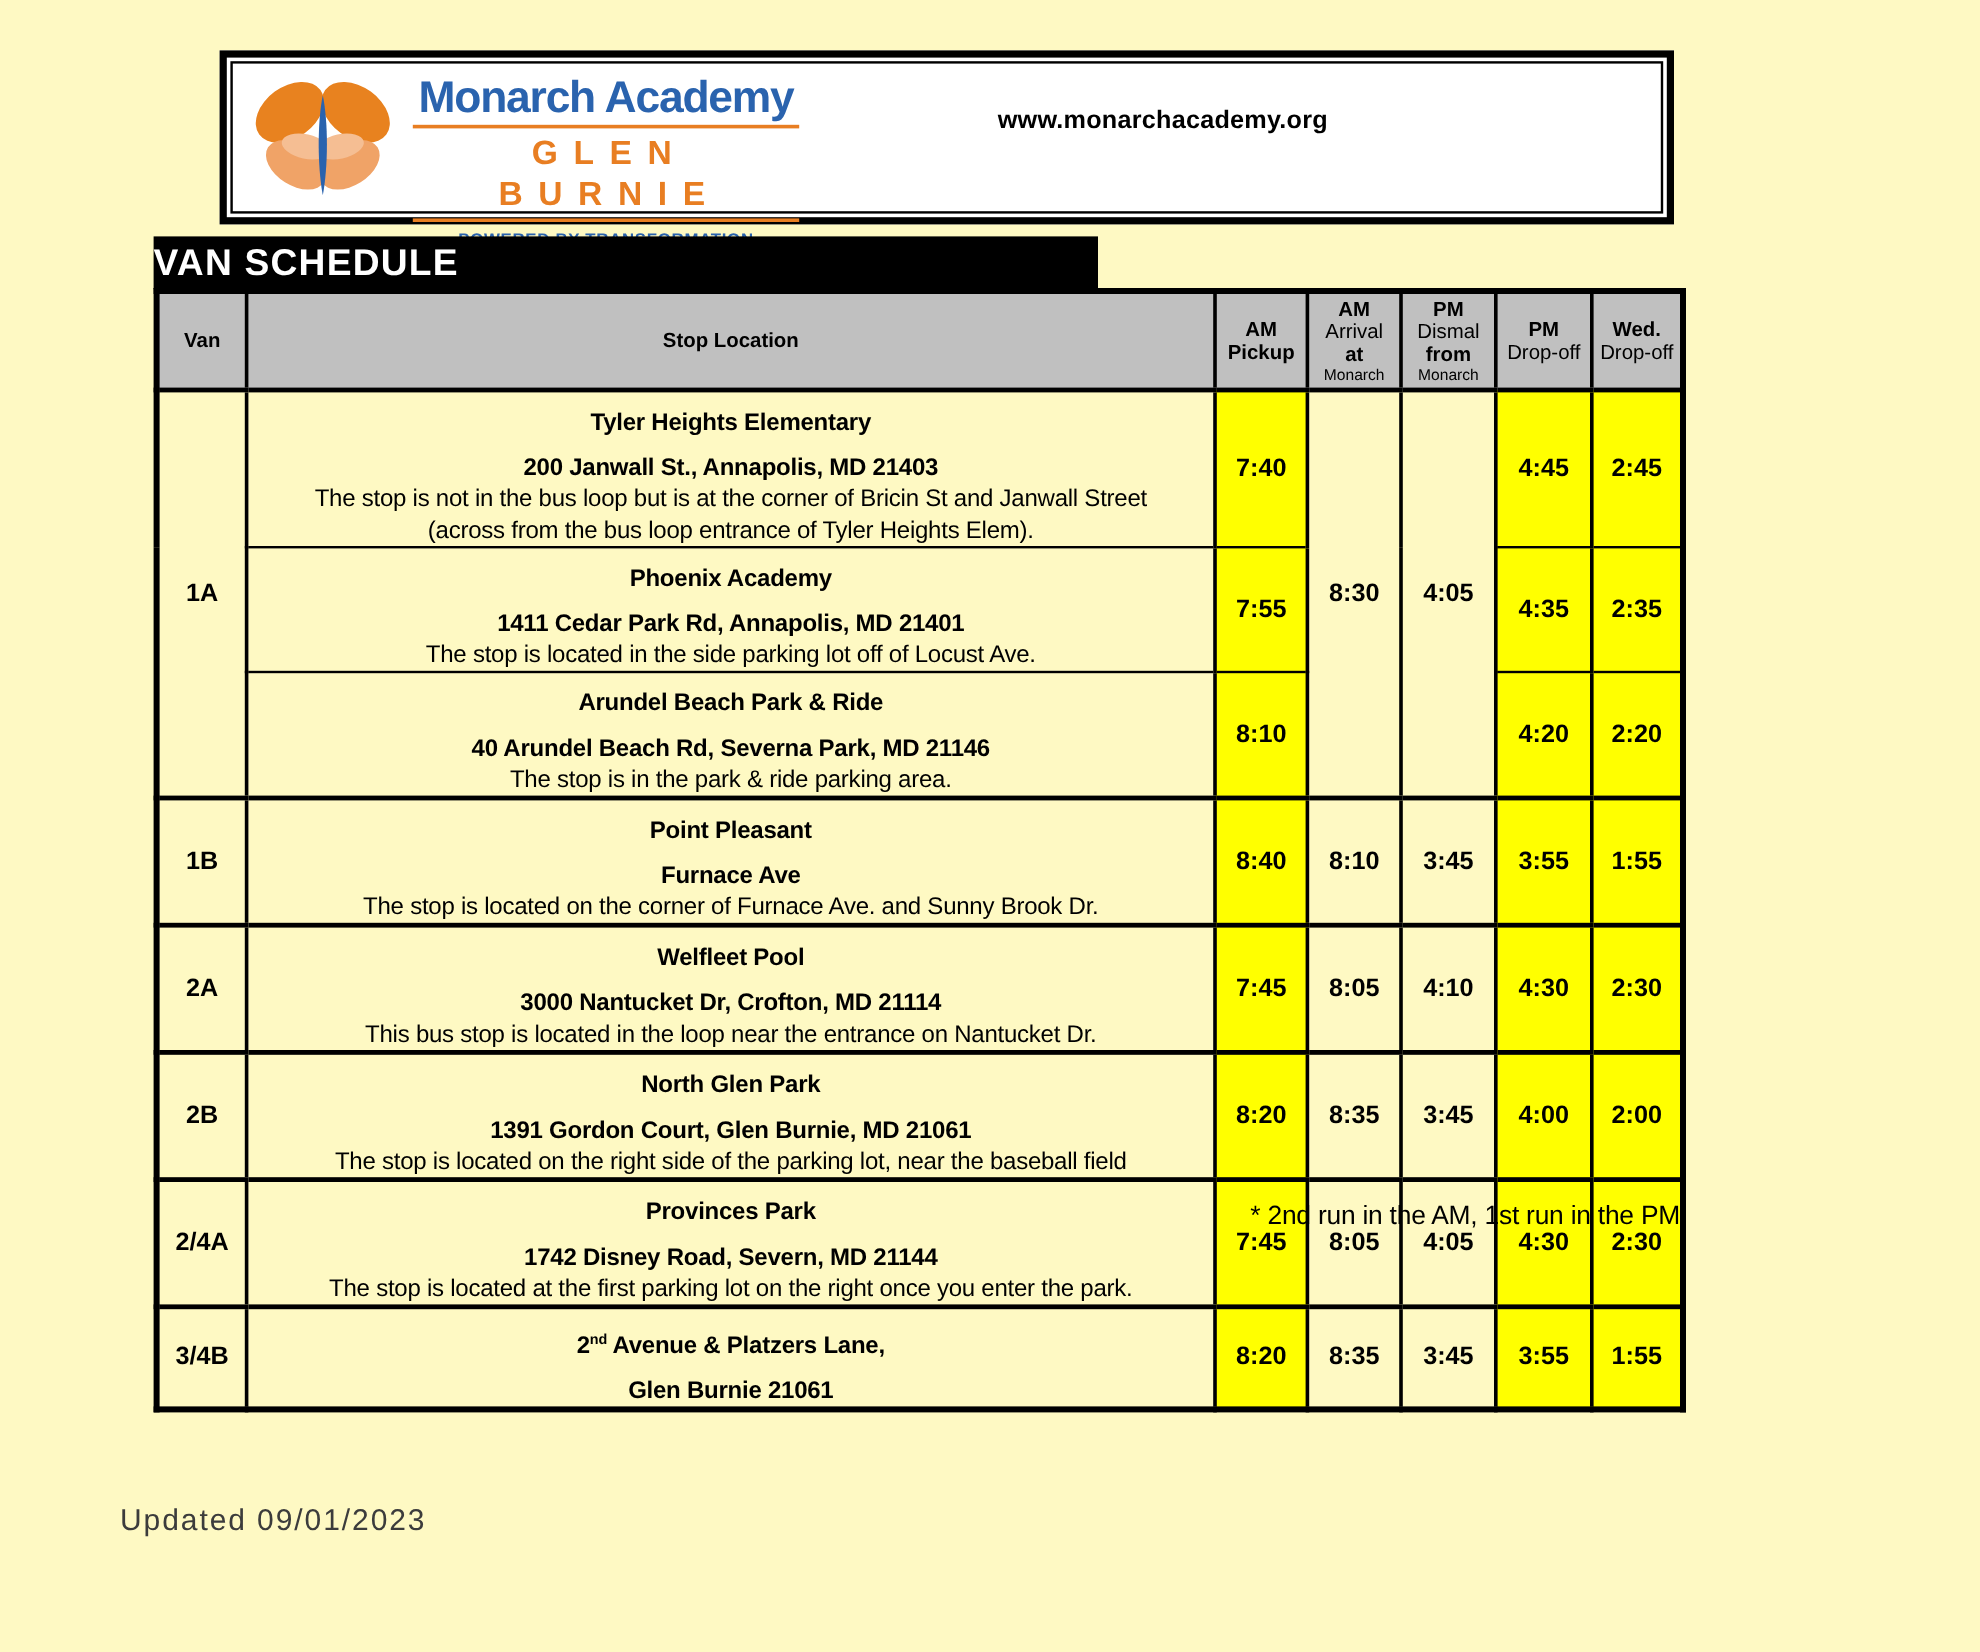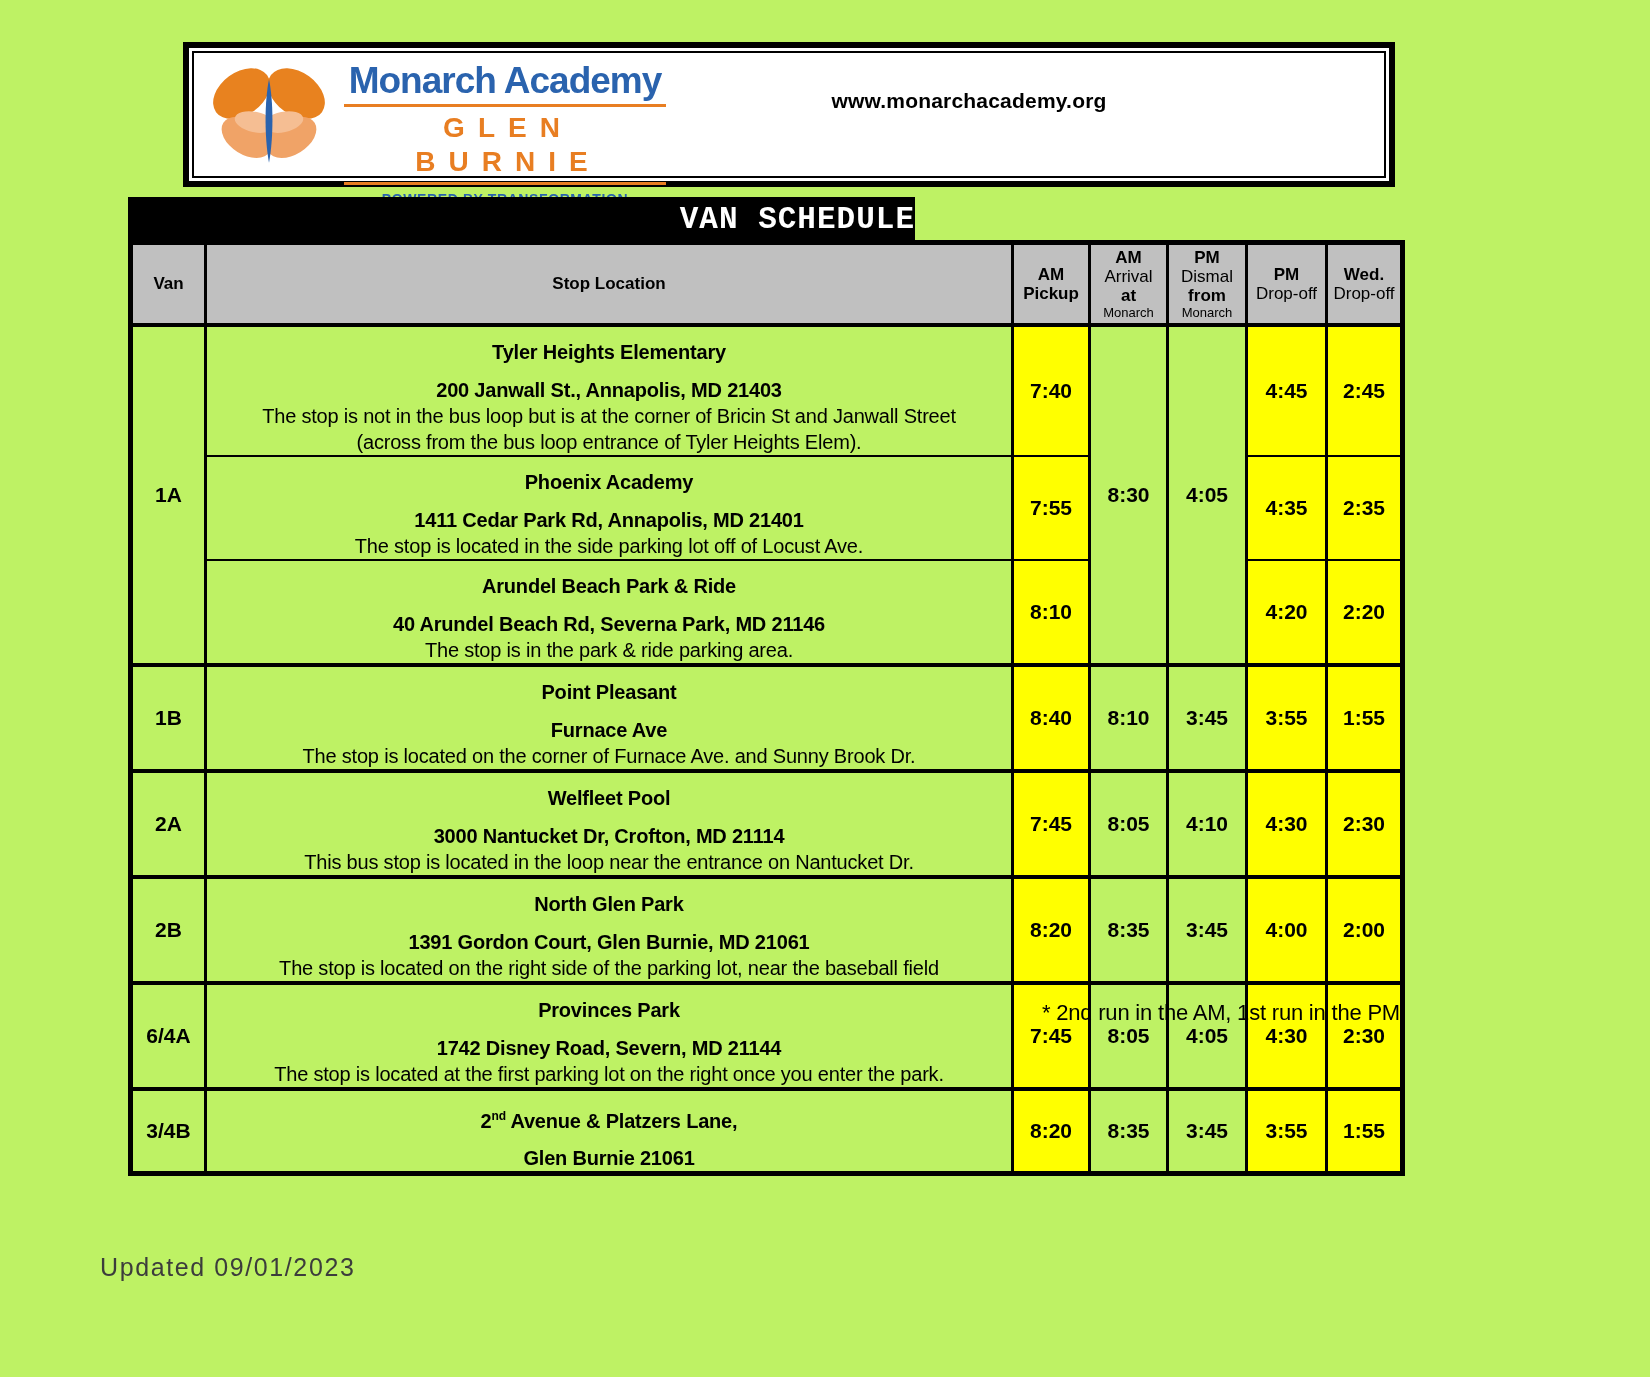--- a/index.html
+++ b/index.html
@@ -1,38 +1,38 @@
 <!DOCTYPE html>
 <html style="--hl: #FFFF00; --hdr: #C0C0C0; --blue: #2A63AE; --orange: #E87E22;"><head>
 <meta charset="utf-8">
 <style>
   :root{
     --hl:#FFFF00; --hdr:#C0C0C0; --blue:#2A63AE; --orange:#E87E22; --ink:#000;
   }
   html,body{margin:0;padding:0;background:#fff;}
-  .page{position:relative;width:1650px;height:1377px;background:#bef264;
+  .page{position:relative;width:1650px;height:1377px;background:#fef9c3;
         font-family:"Liberation Sans",sans-serif;color:#000;overflow:hidden;}
 
   
   .logo-box{position:absolute;left:183px;top:42px;width:1212px;height:145px;
             border:6px solid #000;box-sizing:border-box;background:#fff;}
   .logo-inner{position:absolute;inset:3px;border:2px solid #000;}
   .butterfly{position:absolute;left:14px;top:2px;width:122px;height:126px;}
   .logo-text{position:absolute;left:150px;top:8px;width:322px;text-align:center;}
   .school-name{color:var(--blue);font-size:37px;font-weight:700;letter-spacing:-1px;line-height:40px;}
   .rule{height:3px;background:var(--orange);margin:3px 0 4px 0;}
   .campus-name{color:var(--orange);font-size:28px;font-weight:700;letter-spacing:13px;margin-left:6px;line-height:34px;}
   .tagline{color:var(--blue);font-size:14px;font-weight:700;letter-spacing:0.6px;margin-top:6px;}
   .contact{position:absolute;left:430px;top:34px;width:690px;text-align:center;
            font-weight:700;font-size:21px;line-height:28px;letter-spacing:0.2px;}
 
   
   .banner{position:absolute;left:128px;top:197px;width:787px;height:44px;background:#000;
-          color:#fff;display:flex;align-items:center;justify-content:flex-end;
-          font-size:31px;font-weight:700;letter-spacing:1px;font-family:Liberation Mono, monospace;}
+          color:#fff;display:flex;align-items:center;justify-content:flex-start;
+          font-size:31px;font-weight:700;letter-spacing:1px;}
 
   
   table.schedule{position:absolute;left:128px;top:240px;width:1272px;
                  border-collapse:collapse;table-layout:fixed;border:5px solid #000;}
   .schedule th,.schedule td{border:3px solid #000;border-top-width:2px;border-bottom-width:2px;
                  text-align:center;vertical-align:middle;padding:0 2px;box-sizing:border-box;}
   .schedule thead th{background:var(--hdr);border-bottom:4px solid #000;height:82px;font-weight:400;margin-top:18px;}
   .h-line{font-size:17px;line-height:19px;}
   .h-line.bold{font-weight:700;}
   .h-line.small{font-size:13px;line-height:15px;}
@@ -196,21 +196,21 @@
             <div class="stop-line bold">1391 Gordon Court, Glen Burnie, MD 21061</div>
             <div class="stop-line">The stop is located on the right side of the parking lot, near the baseball field</div>
           </td>
           <td class="time-cell hl">8:20</td>
           <td class="time-cell" rowspan="1">8:35</td>
           <td class="time-cell" rowspan="1">3:45</td>
           <td class="time-cell hl">4:00</td>
           <td class="time-cell hl">2:00</td>
         </tr>
         <tr class="lines-3 group-start">
-          <td class="van-cell" rowspan="1">6/4A</td>
+          <td class="van-cell" rowspan="1">2/4A</td>
           <td>
             <div class="stop-line bold">Provinces Park</div>
             <div class="stop-line bold">1742 Disney Road, Severn, MD 21144</div>
             <div class="stop-line">The stop is located at the first parking lot on the right once you enter the park.</div>
           </td>
           <td class="time-cell hl">7:45</td>
           <td class="time-cell" rowspan="1">8:05</td>
           <td class="time-cell" rowspan="1">4:05</td>
           <td class="time-cell hl">4:30</td>
           <td class="time-cell hl">2:30</td>

